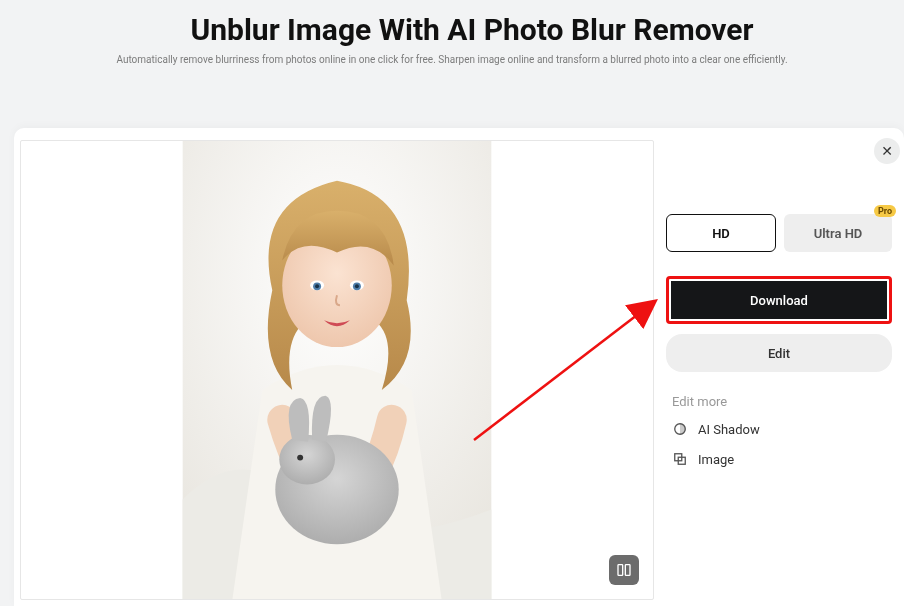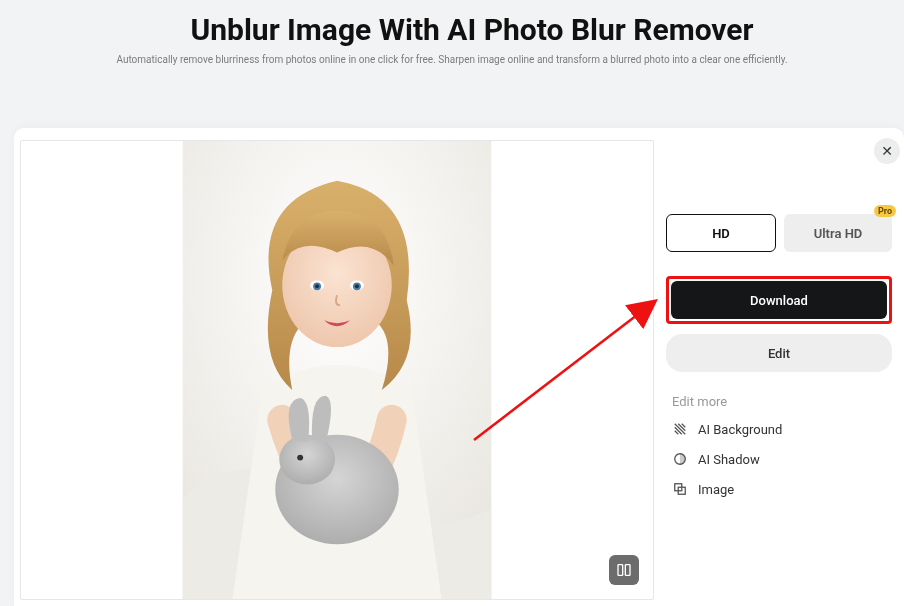--- a/index.html
+++ b/index.html
@@ -141,21 +141,21 @@
     .download-wrapper {
       border: 3px solid #e11;
       border-radius: 4px;
       padding: 2px;
       margin-bottom: 10px;
     }
     .download-btn {
       background: #151618;
       color: #fff;
       height: 38px;
-      border-radius: 6px;
+      border-radius: 0;
       display: flex;
       align-items: center;
       justify-content: center;
       font-size: 13px;
       font-weight: 500;
       cursor: pointer;
     }
     .edit-btn {
       background: #eeeeee;
       color: #333;
@@ -295,32 +295,20 @@
           <span>Download</span>
         </div>
       </div>
 
       <div class="edit-btn">
         <span>Edit</span>
       </div>
 
       <div class="edit-more-label">Edit more</div>
 
-      <div class="tool-item">
-        <span class="ico">
-          <svg width="14" height="14" viewBox="0 0 16 16" fill="none" stroke="currentColor" stroke-width="1.5">
-            <line x1="2" y1="2" x2="14" y2="14"></line>
-              <line x1="6" y1="2" x2="14" y2="10"></line>
-              <line x1="2" y1="6" x2="10" y2="14"></line>
-              <line x1="10" y1="2" x2="14" y2="6"></line>
-              <line x1="2" y1="10" x2="6" y2="14"></line>
-          </svg>
-        </span>
-        <span>AI Background</span>
-      </div>
 
       <div class="tool-item">
         <span class="ico">
           <svg width="14" height="14" viewBox="0 0 16 16" fill="none" stroke="currentColor" stroke-width="1.5">
             <circle cx="8" cy="8" r="6"></circle>
               <path d="M8 2 A6 6 0 0 1 8 14" fill="currentColor" opacity="0.3"></path>
           </svg>
         </span>
         <span>AI Shadow</span>
       </div>

